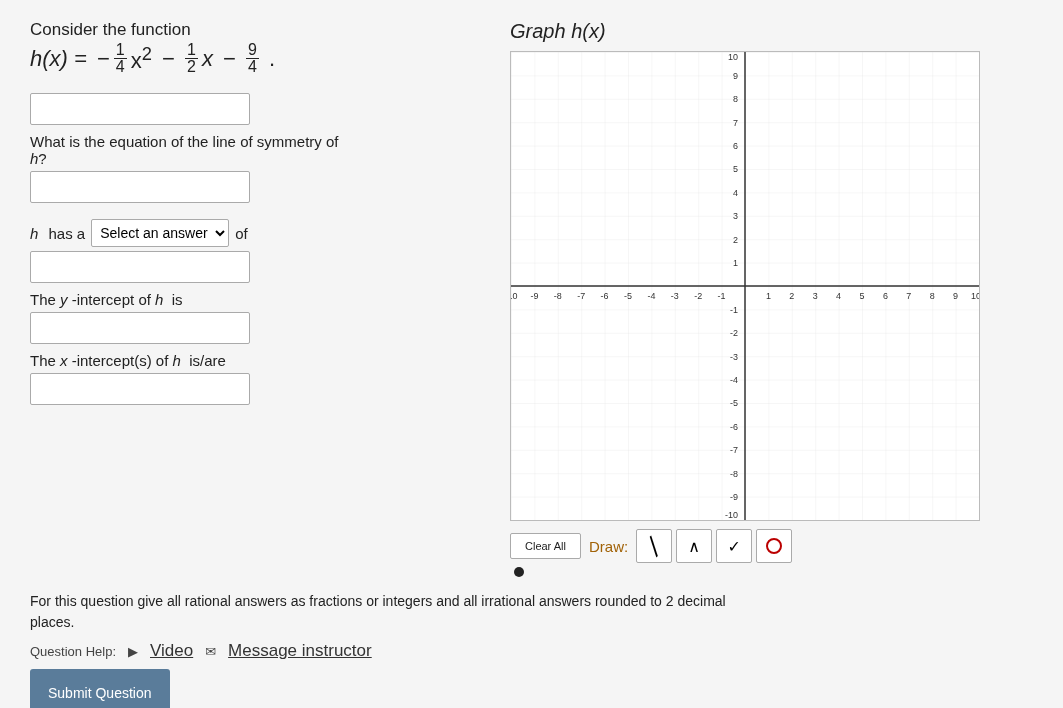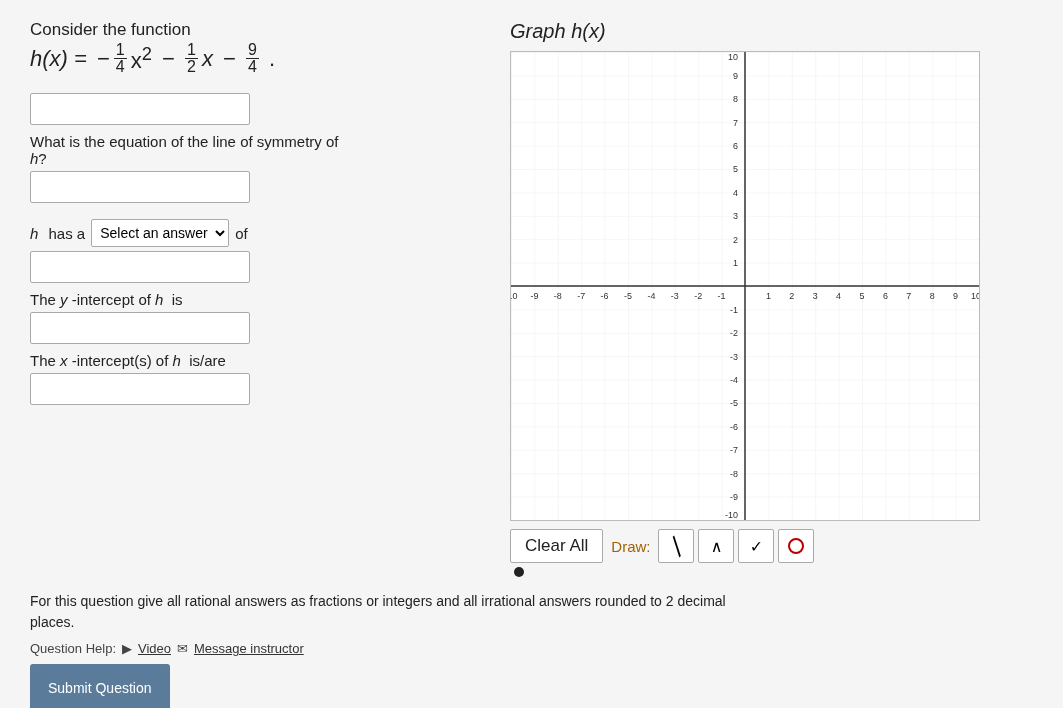--- a/index.html
+++ b/index.html
@@ -124,21 +124,21 @@
     .draw-toolbar {
       display: flex;
       align-items: center;
       gap: 8px;
       margin-top: 8px;
     }
     .clear-all-btn {
       background: white;
       border: 1.5px solid #aaa;
       padding: 6px 14px;
-      font-size: 17px;
+      font-size: 11px;
       cursor: pointer;
       border-radius: 2px;
       color: #222;
     }
     .draw-label {
       font-size: 15px;
       color: #a16207;
     }
     .draw-tools {
       display: flex;
@@ -183,26 +183,26 @@
       color: #222;
       line-height: 1.5;
       max-width: 700px;
     }
     .question-help {
       font-size: 13px;
       color: #444;
       margin-top: 8px;
       display: flex;
       align-items: center;
-      gap: 6px;
+      gap: 12px;
     }
     .question-help a {
       color: #333;
       text-decoration: underline;
-      font-size: 13px;
+      font-size: 17px;
     }
     .submit-btn {
       background: #5a7c9a;
       color: white;
       border: none;
       padding: 16px 18px;
       font-size: 14px;
       cursor: pointer;
       border-radius: 3px;
       margin-top: 8px;

